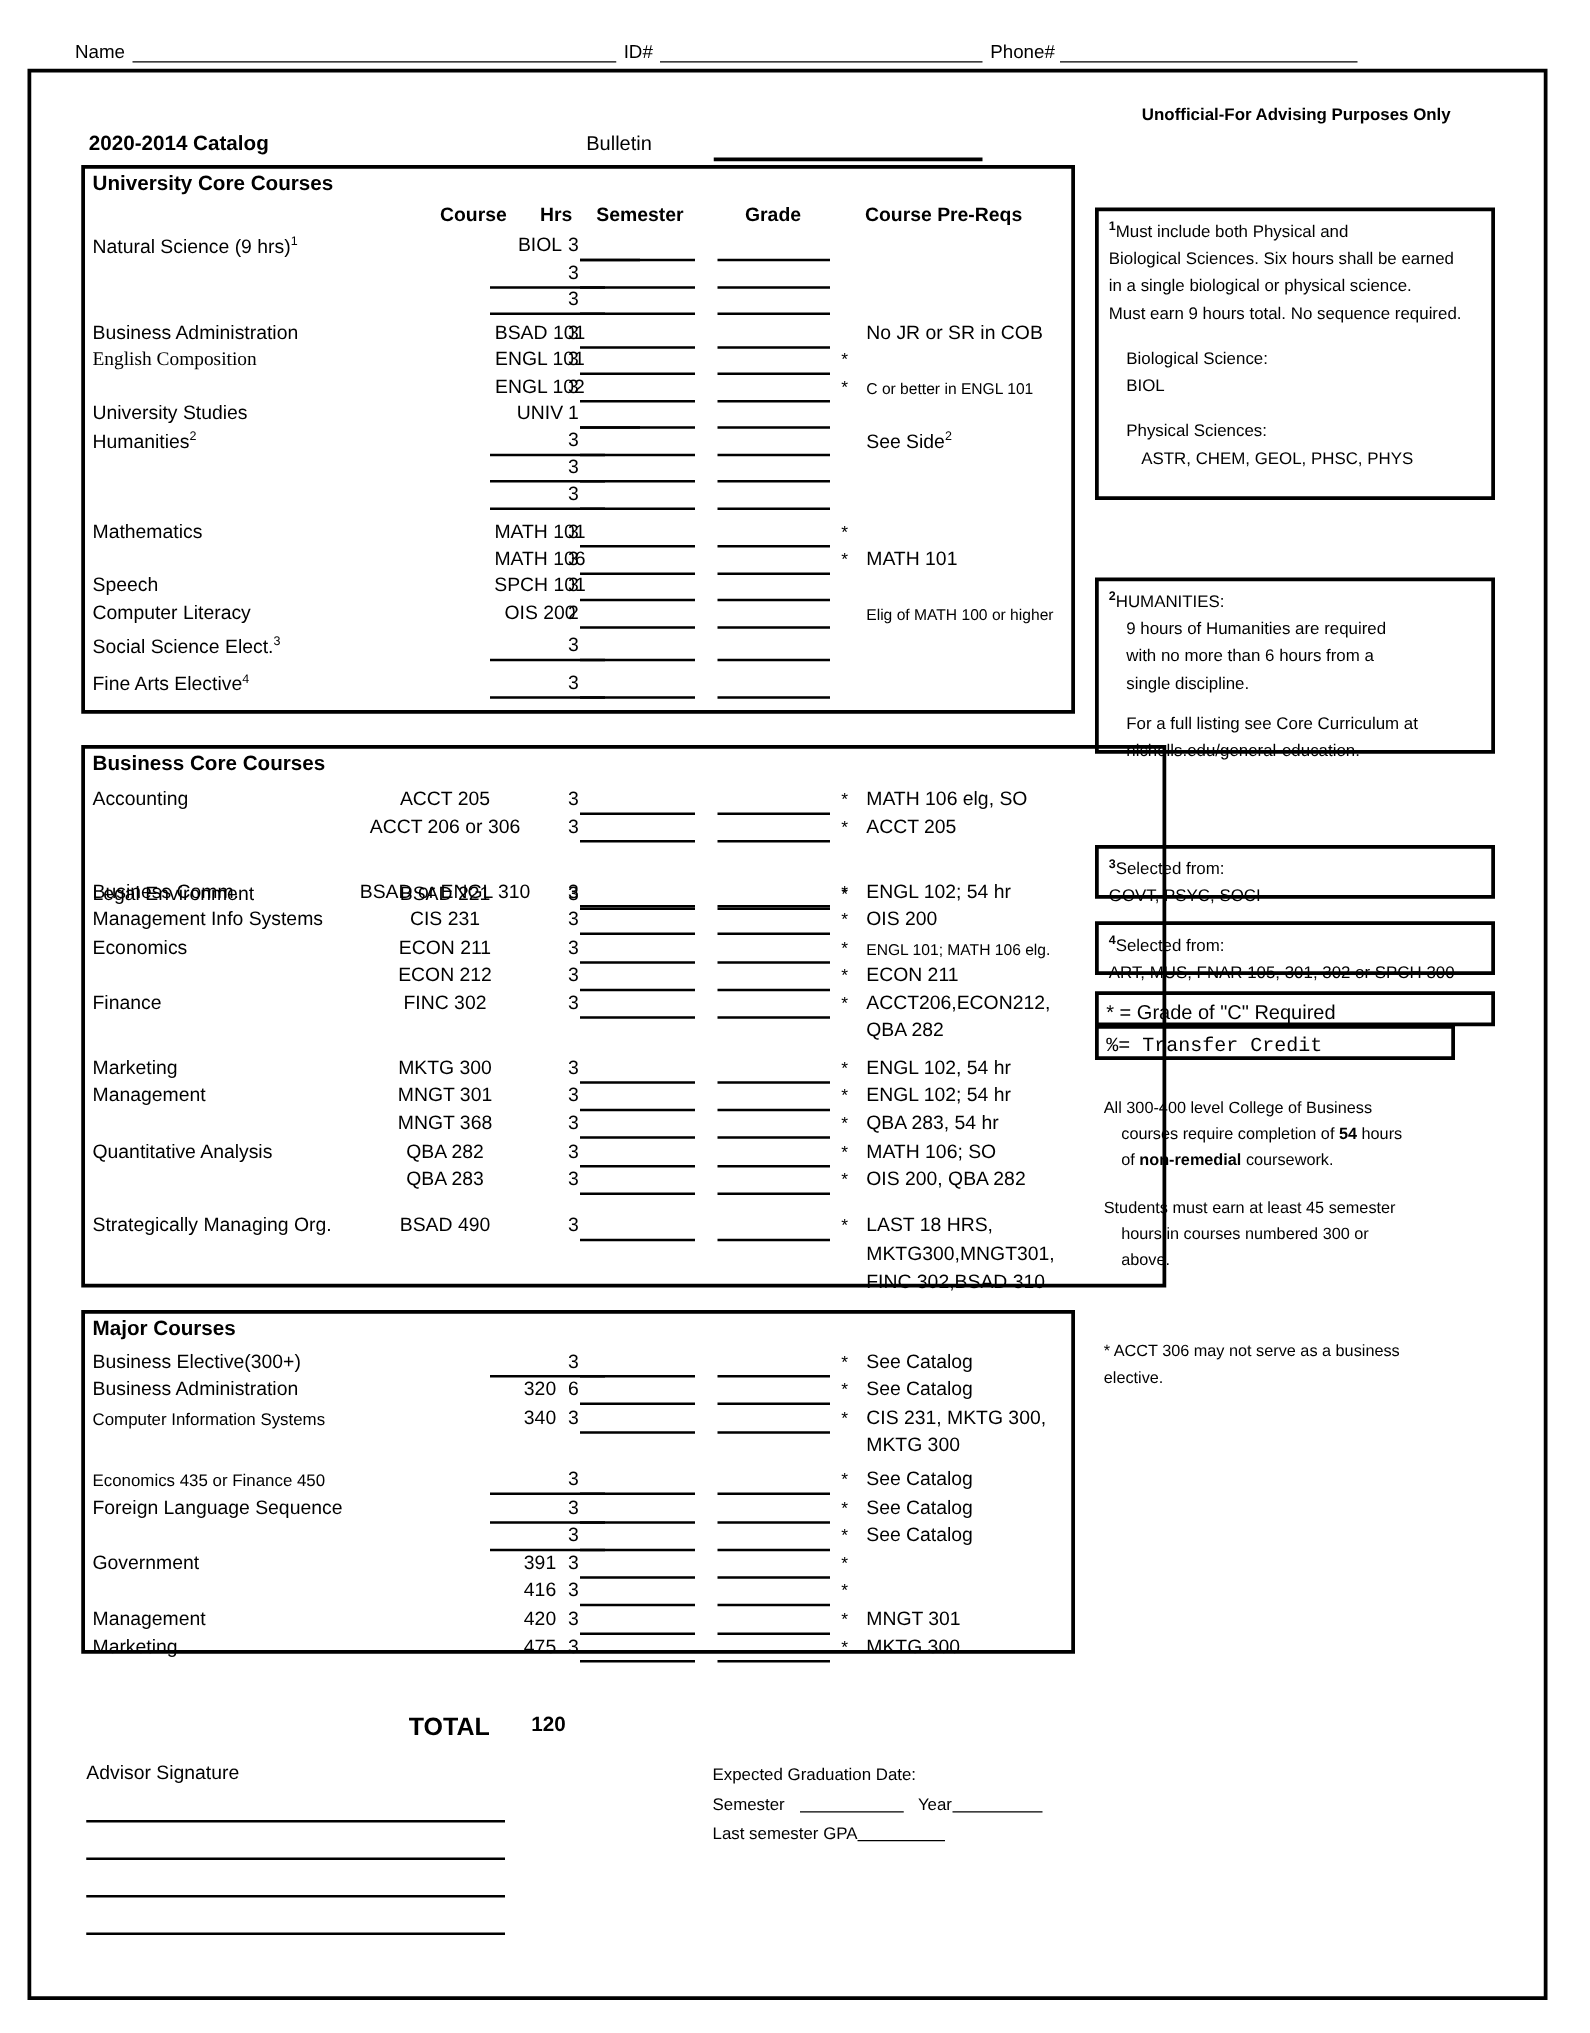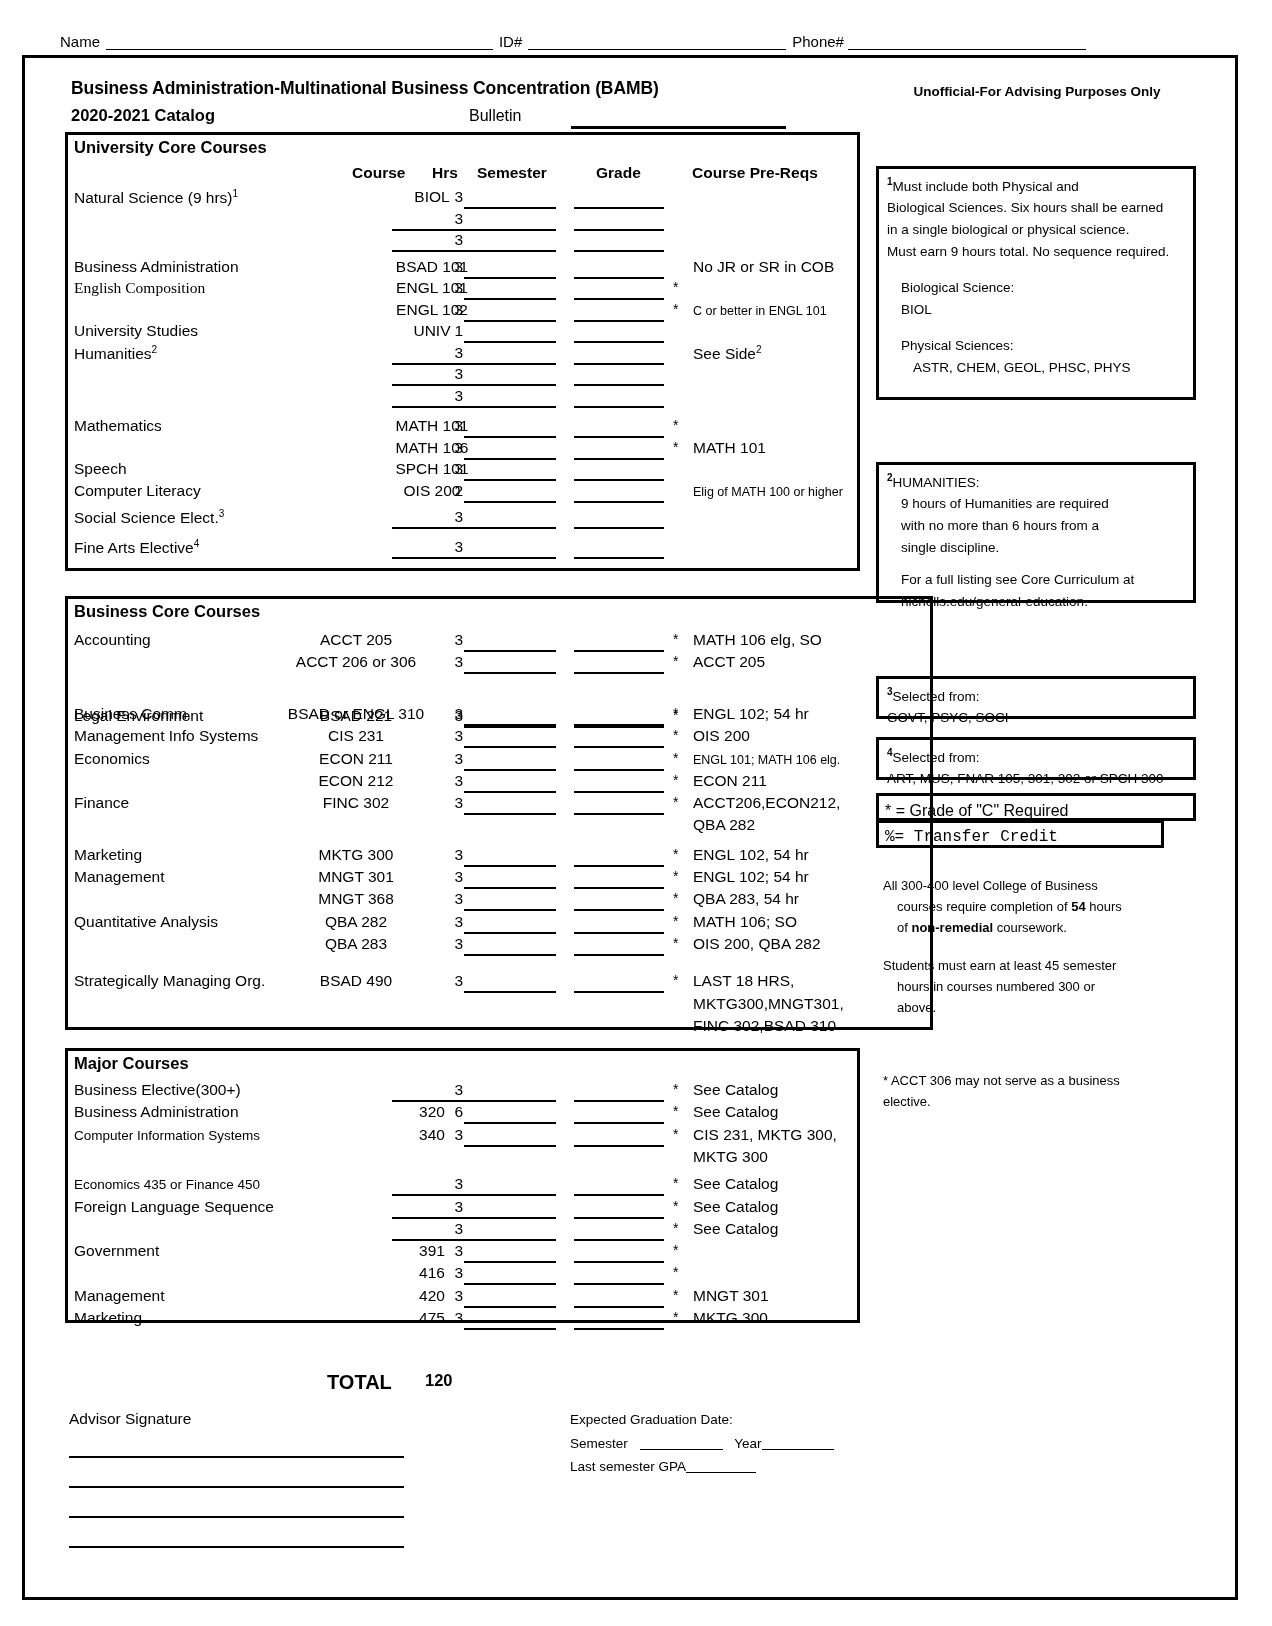--- a/index.html
+++ b/index.html
@@ -110,24 +110,23 @@
   <span class="lbl">Name</span>
   <span class="ln" style="width:390px;margin:0 6px;"></span>
   <span class="lbl">ID#</span>
   <span class="ln" style="width:260px;margin:0 6px;"></span>
   <span class="lbl">Phone#</span>
   <span class="ln" style="width:240px;margin:0 4px;"></span>
 </div>
 
 <div class="frame">
 
-  <div class="doc-title">Business Administration-Multinational Business Concentration (BAMB)</div>
 
   <div class="catalog-row">
-    <span class="catalog">2020-2021 Catalog</span>
+    <span class="catalog">2020-2014 Catalog</span>
     <span class="bulletin">Bulletin</span>
     <span class="bulletin-line"></span>
   </div>
 
   <div class="unofficial">Unofficial-For Advising Purposes Only</div>
 
   <div class="sec" id="sec-core">
     <div class="sec-title">University Core Courses</div>
     <div class="colhdr" style="left:284px; top:29px;">Course</div>
     <div class="colhdr" style="left:364px; top:29px;">Hrs</div>

